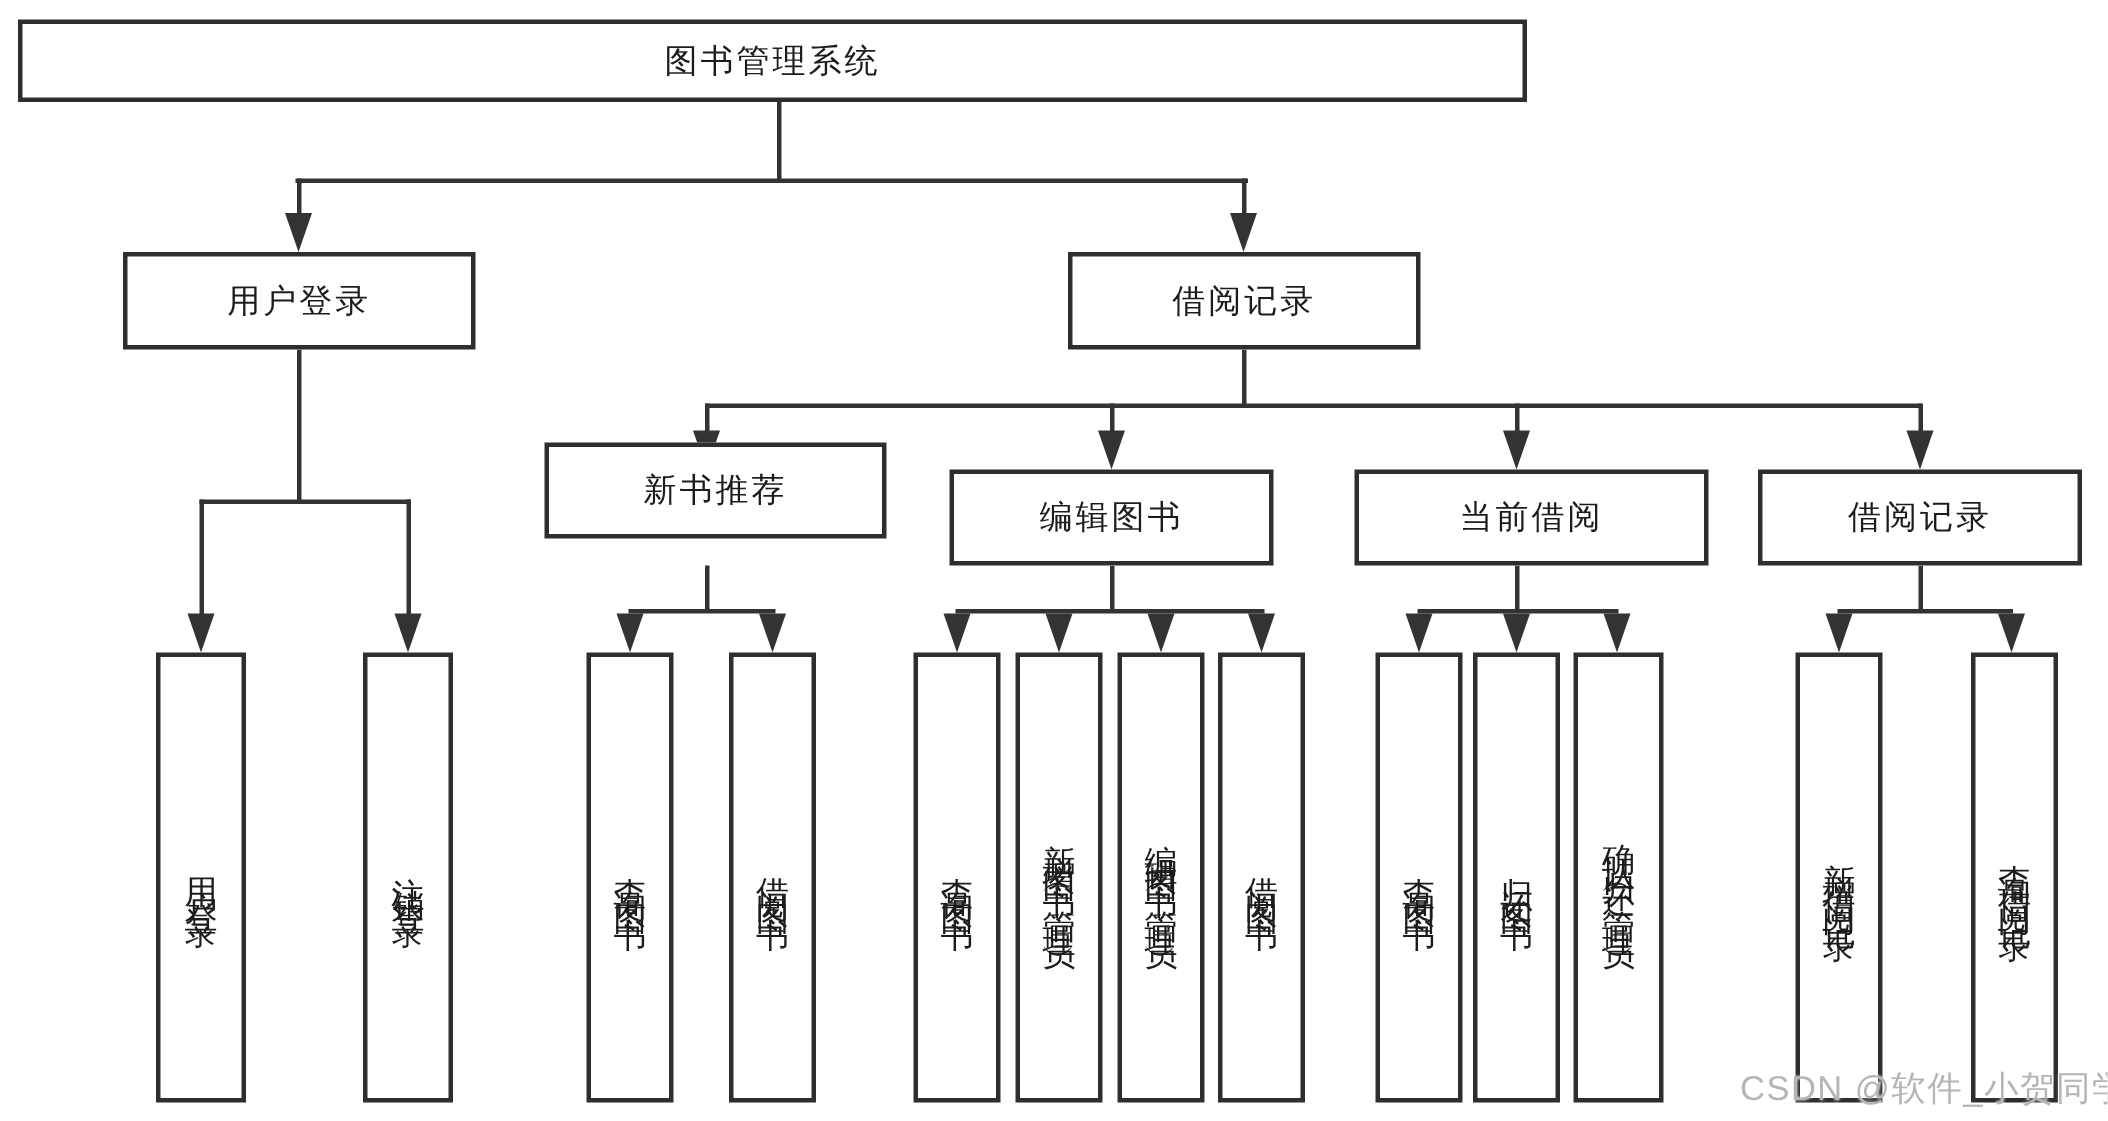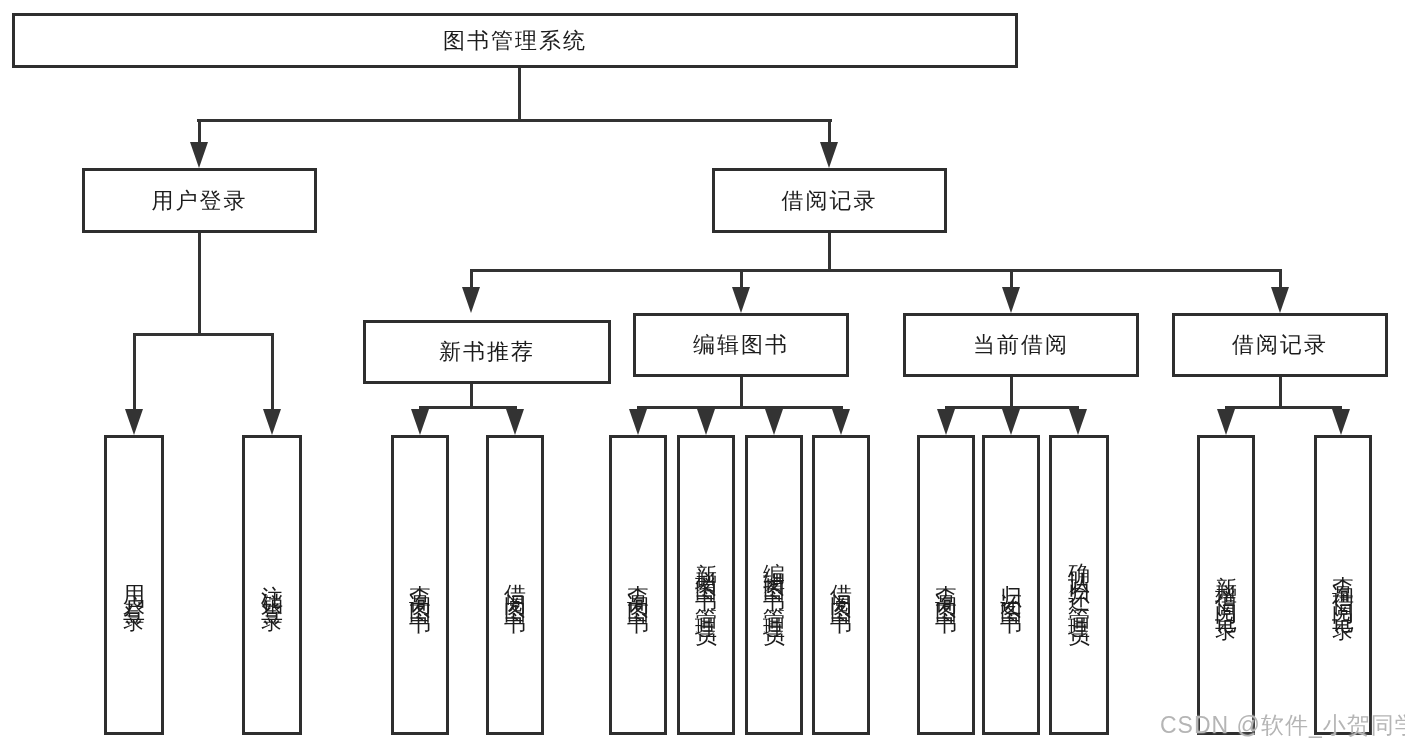--- a/index.html
+++ b/index.html
@@ -88,21 +88,21 @@
   <div class="vl" style="left:1279px;top:377px;height:31px"></div>
   <div class="hl" style="left:1225px;top:406px;width:117px"></div>
   <div class="ar" style="left:1217px;top:409px"></div>
   <div class="ar" style="left:1332px;top:409px"></div>
 
   <div class="node" style="left:12px;top:13px;width:1006px;height:55px">图书管理系统</div>
 
   <div class="node" style="left:82px;top:168px;width:235px;height:65px">用户登录</div>
   <div class="node" style="left:712px;top:168px;width:235px;height:65px">借阅记录</div>
 
-  <div class="node" style="left:363px;top:320px;width:248px;height:64px">新书推荐</div>
+  <div class="node" style="left:363px;top:295px;width:228px;height:64px">新书推荐</div>
   <div class="node" style="left:633px;top:313px;width:216px;height:64px">编辑图书</div>
   <div class="node" style="left:903px;top:313px;width:236px;height:64px">当前借阅</div>
   <div class="node" style="left:1172px;top:313px;width:216px;height:64px">借阅记录</div>
 
   <div class="leaf" style="left:104px;width:60px">
     <span class="vtext">用户登录</span>
   </div>
   <div class="leaf" style="left:242px;width:60px">
     <span class="vtext">注销登录</span>
   </div>

